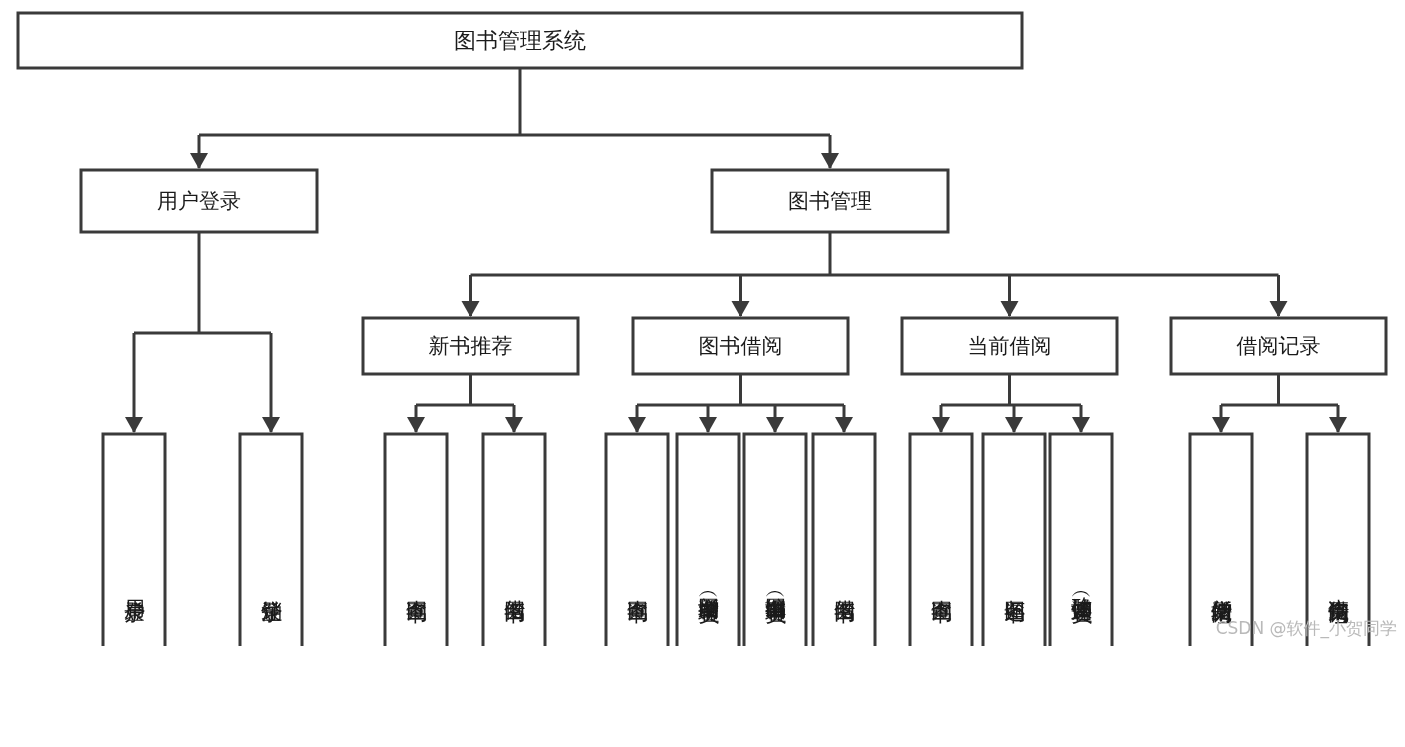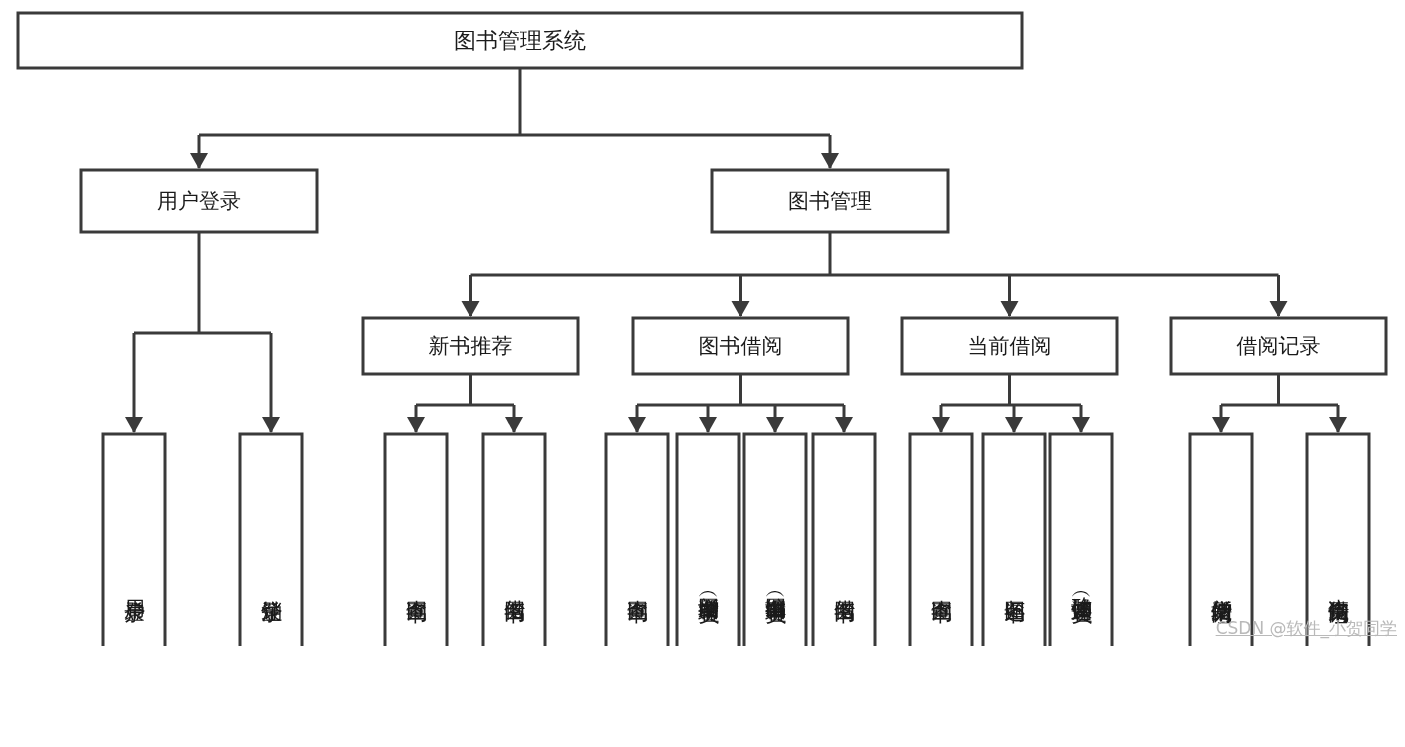--- a/index.html
+++ b/index.html
@@ -72,21 +72,20 @@
   }
   .watermark {
     position: absolute;
     right: 8px;
     bottom: 6px;
     font-family: "DejaVu Sans", "Liberation Sans", sans-serif;
     font-size: 17px;
     color: #b9b9b9;
     white-space: nowrap;
     user-select: none;
-    text-decoration: underline;
   }
 </style>
 </head>
 <body>
 
 <div id="diagram-root">
 
   <svg id="tree-svg" viewBox="0 0 1405 747">
     <defs></defs>
     <g id="connector-layer">

